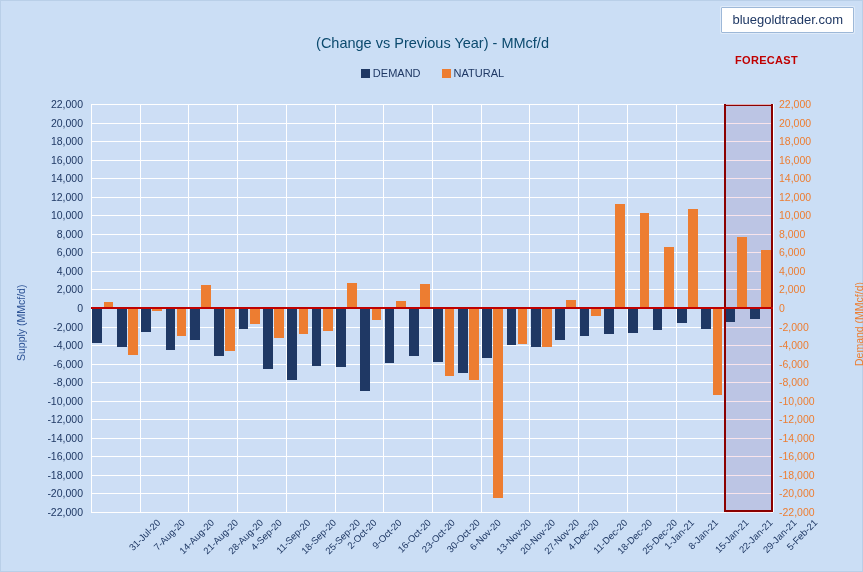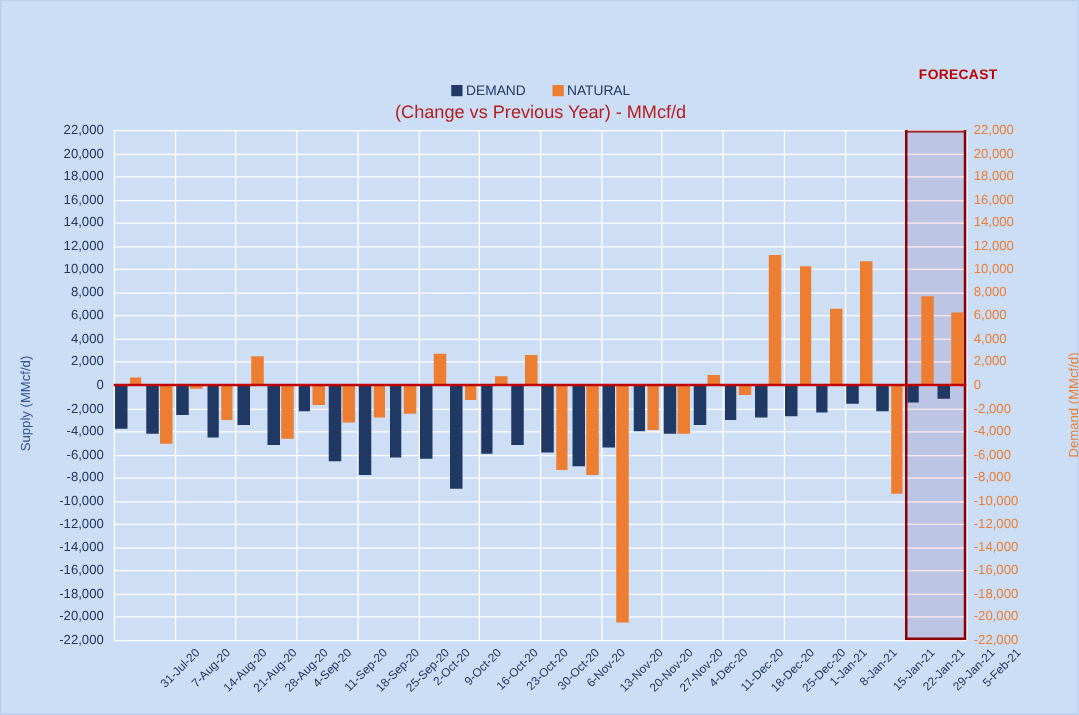--- a/index.html
+++ b/index.html
@@ -11,21 +11,21 @@
   }
   #chart-root{position:absolute;inset:0;background:#cbdef5;border:1px solid #b9cfe8;box-sizing:border-box;}
 
   
   .title{
     position:absolute;top:10px;left:0;width:863px;text-align:center;
     font-size:15.5px;font-weight:bold;color:#1f3864;letter-spacing:.2px;
   }
   .subtitle{
     position:absolute;top:34px;left:0;width:863px;text-align:center;
-    font-size:14.5px;color:#b91c1c;margin-top:47px;
+    font-size:14.5px;color:#0c4a6e;
   }
   .legend{
     position:absolute;top:66px;left:0;width:863px;text-align:center;
     font-size:11px;color:#1f3864;
   }
   .legend .item{display:inline-block;margin:0 9px;}
   .legend .swatch{display:inline-block;width:9px;height:9px;vertical-align:-1px;margin-right:3px;}
   .sw-supply{background:#1f3864;}
   .sw-demand{background:#ed7d31;}
 
@@ -87,20 +87,21 @@
   }
   #forecast-box .fgrid{position:absolute;left:0;width:100%;height:1px;background:rgba(255,230,235,.75);}
 </style>
 </head>
 <body>
 
 <div id="chart-root">
 
   <div class="subtitle">(Change vs Previous Year) - MMcf/d</div>
 
+  <div class="watermark">bluegoldtrader.com</div>
   <div class="forecast-label">FORECAST</div>
 
   <div class="legend">
     <span class="item">
       <span class="swatch sw-supply"></span><span>DEMAND</span>
     </span>
     <span class="item">
       <span class="swatch sw-demand"></span><span>NATURAL</span>
     </span>
   </div>

